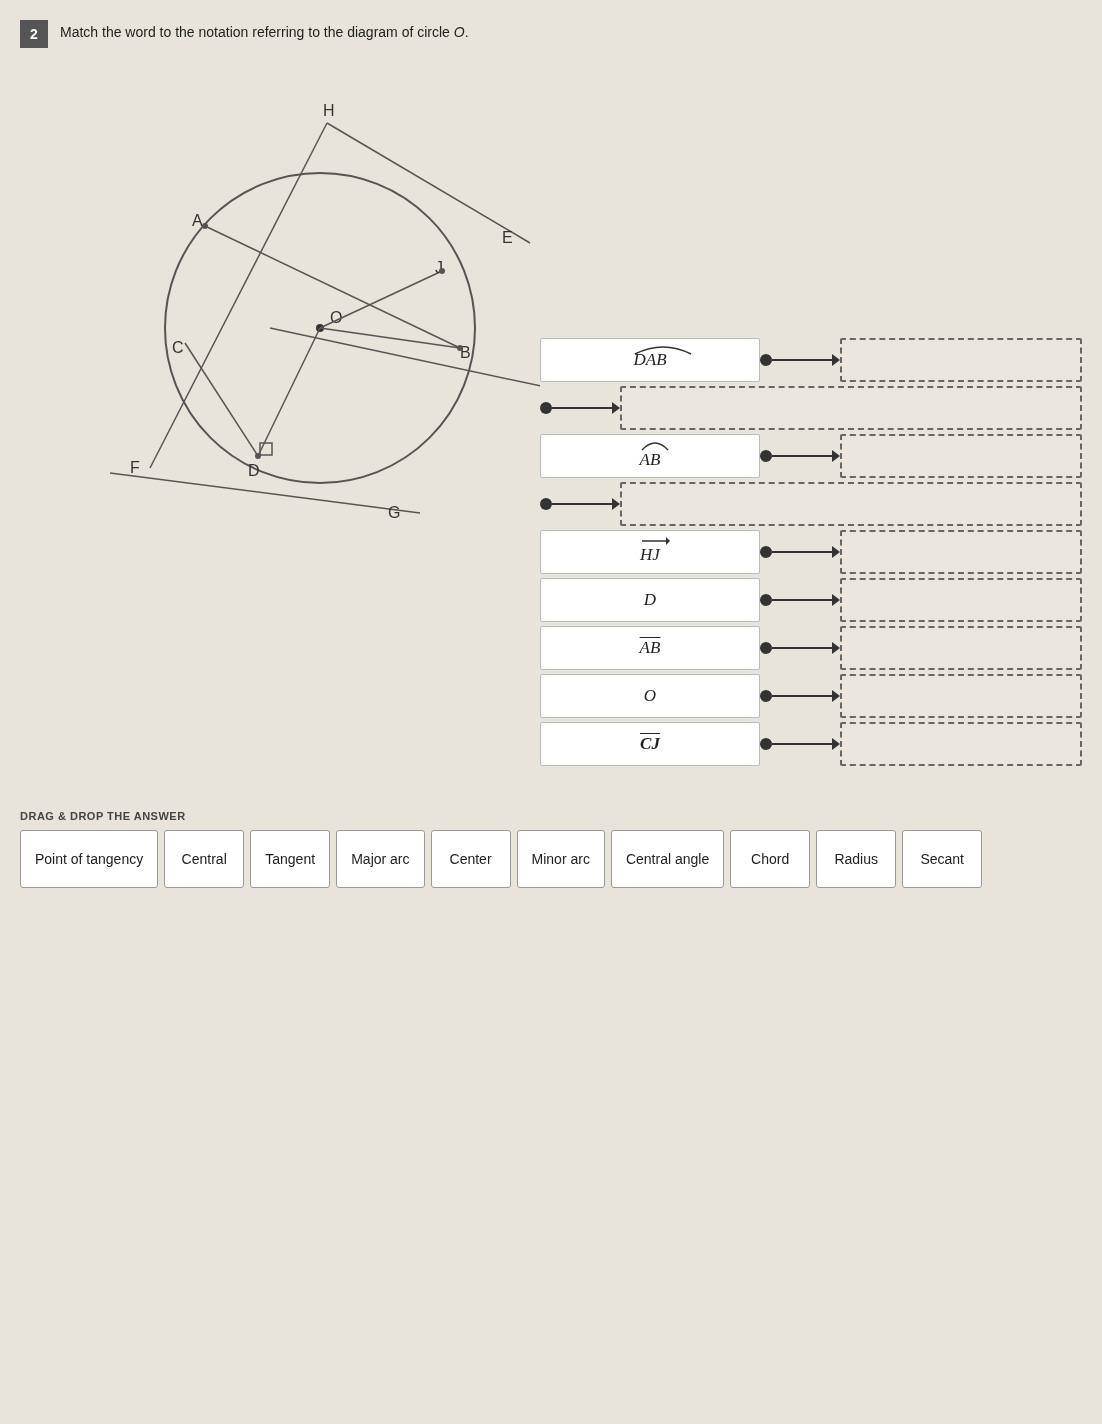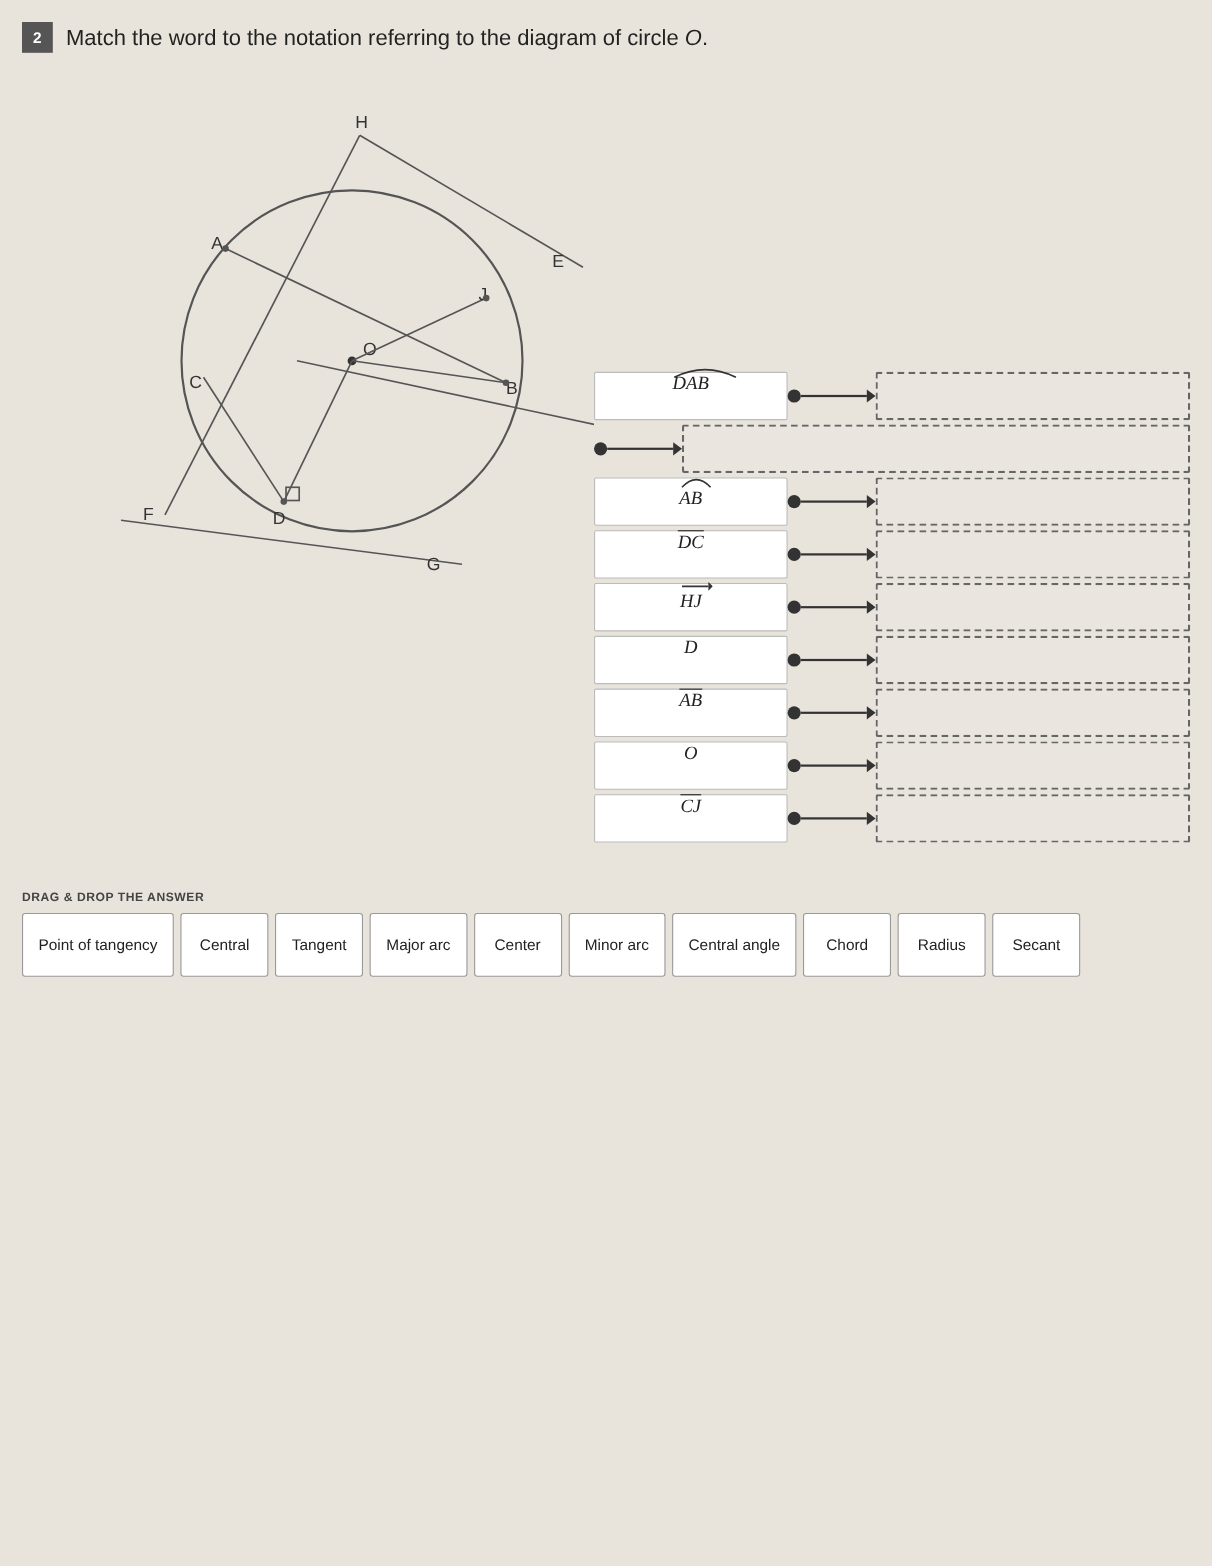--- a/index.html
+++ b/index.html
@@ -34,21 +34,21 @@
       align-items: center;
       justify-content: center;
       font-size: 14px;
       font-weight: bold;
       margin-right: 12px;
       flex-shrink: 0;
       font-family: Arial, sans-serif;
     }
 
     .question-text {
-      font-size: 20px;
+      font-size: 14px;
       font-family: Arial, sans-serif;
       color: #222;
       padding-top: 4px;
     }
 
     .main-content {
       display: flex;
       gap: 0;
       margin-top: 10px;
     }
@@ -70,25 +70,26 @@
       padding-top: 280px;
     }
 
     .match-row {
       display: flex;
       align-items: center;
       margin-bottom: 4px;
     }
 
     .match-label-box {
-      width: 176px;
+      width: 220px;
       height: 44px;
       background: white;
       border: 1.5px solid #bbb;
       display: flex;
+      align-items: center;
       justify-content: center;
       font-size: 17px;
       color: #222;
       border-radius: 2px;
     }
 
     .match-connector {
       display: flex;
       align-items: center;
       width: 80px;
@@ -281,23 +282,20 @@
         </div>
         <div class="match-connector">
           <div class="dot-left"></div>
           <div class="line-h"></div>
           <div class="arrow-right"></div>
         </div>
         <div class="match-drop-box"></div>
       </div>
 
       <div class="match-row">
-        <div class="match-label-box">
-          <span class="overline" style="font-style:italic;">DC</span>
-        </div>
         <div class="match-connector">
           <div class="dot-left"></div>
           <div class="line-h"></div>
           <div class="arrow-right"></div>
         </div>
         <div class="match-drop-box"></div>
       </div>
 
       <div class="match-row">
         <div class="match-label-box">
@@ -349,21 +347,21 @@
           <div class="dot-left"></div>
           <div class="line-h"></div>
           <div class="arrow-right"></div>
         </div>
         <div class="match-drop-box"></div>
       </div>
 
 
       <div class="match-row">
         <div class="match-label-box">
-          <span class="overline" style="font-style:italic;">CJ</span>
+          <span class="overline" style="font-style:italic;font-weight:bold;">CJ</span>
         </div>
         <div class="match-connector">
           <div class="dot-left"></div>
           <div class="line-h"></div>
           <div class="arrow-right"></div>
         </div>
         <div class="match-drop-box"></div>
       </div>
 
     </div>

